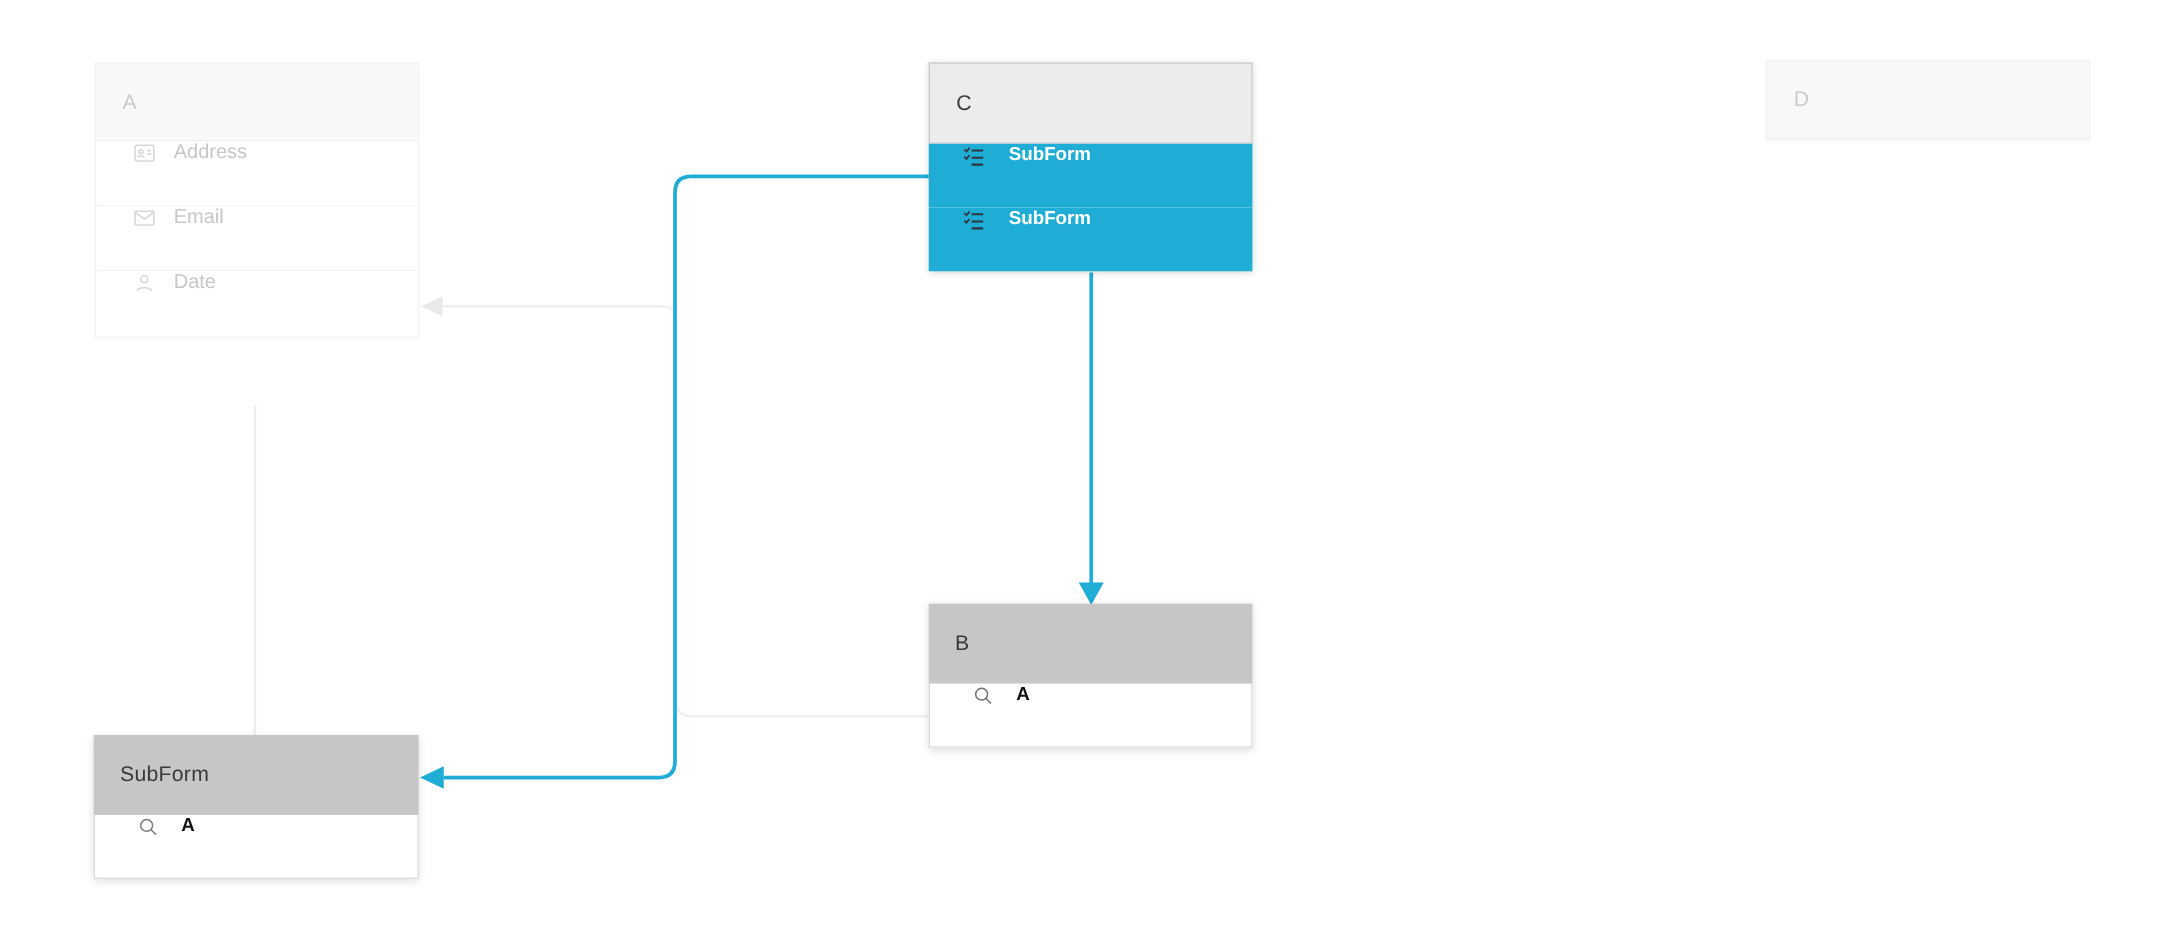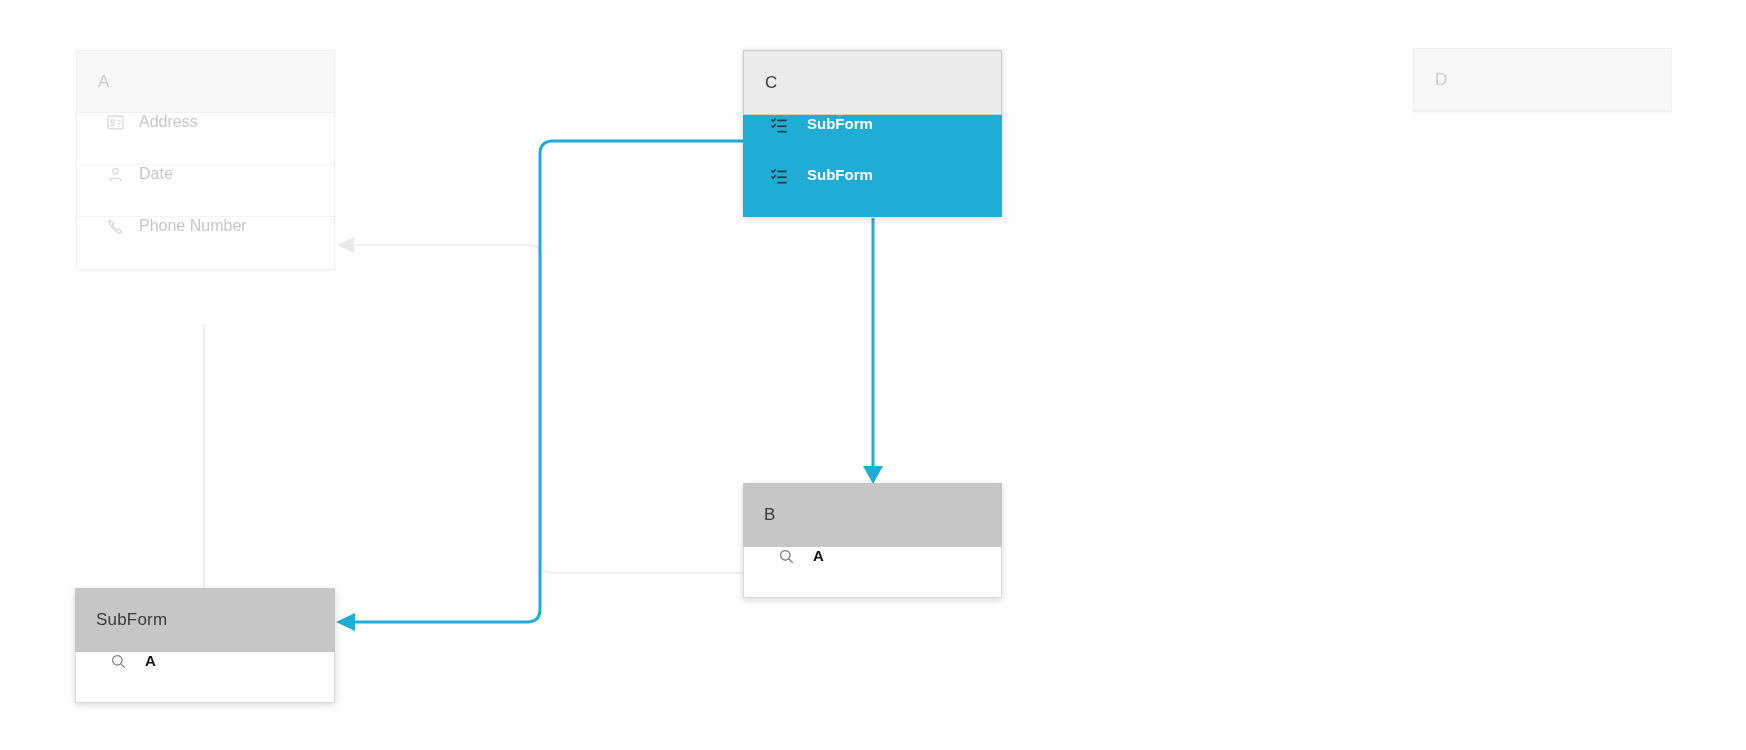--- a/index.html
+++ b/index.html
@@ -82,33 +82,34 @@
           <circle cx="8.5" cy="10.5" r="2"></circle>
           <path d="M5.5 16.5c0-2 6-2 6 0"></path>
           <path d="M15 9.5h3.5M15 13h3.5"></path>
         </svg>
       </span>
       <span class="lbl">Address</span>
     </div>
     <div class="row">
       <span class="ico">
         <svg width="19" height="19" viewBox="0 0 24 24" fill="none" stroke="#d7d7d7" stroke-width="1.6">
+          <rect x="2.5" y="5" width="19" height="14" rx="1.5"></rect>
+          <path d="M3 6.5l9 6.5 9-6.5"></path>
+        </svg>
+      </span>
+      <span class="lbl">Email</span>
+    </div>
+    <div class="row">
+      <span class="ico">
+        <svg width="19" height="19" viewBox="0 0 24 24" fill="none" stroke="#d7d7d7" stroke-width="1.6">
           <circle cx="12" cy="8" r="3.5"></circle>
           <path d="M5 20c0-4.5 14-4.5 14 0"></path>
         </svg>
       </span>
       <span class="lbl">Date</span>
-    </div>
-    <div class="row">
-      <span class="ico">
-        <svg width="19" height="19" viewBox="0 0 24 24" fill="none" stroke="#d7d7d7" stroke-width="1.6">
-          <path d="M5 4c-1 1-1.5 3 0 5.5 2 3.5 5.5 7.5 9 9.5 2.5 1.5 4.5 1 5.5 0l-3-4-2.5 1.5c-2-1.5-4.5-4-6-6L9.5 8 5 4z"></path>
-        </svg>
-      </span>
-      <span class="lbl">Phone Number</span>
     </div>
   </div>
 
   <div class="node highlight" id="node-c">
     <div class="hdr">
       <span>C</span>
     </div>
     <div class="row">
       <span class="ico">
         <svg width="20" height="20" viewBox="0 0 24 24" fill="none" stroke="#2e363b" stroke-width="2">

